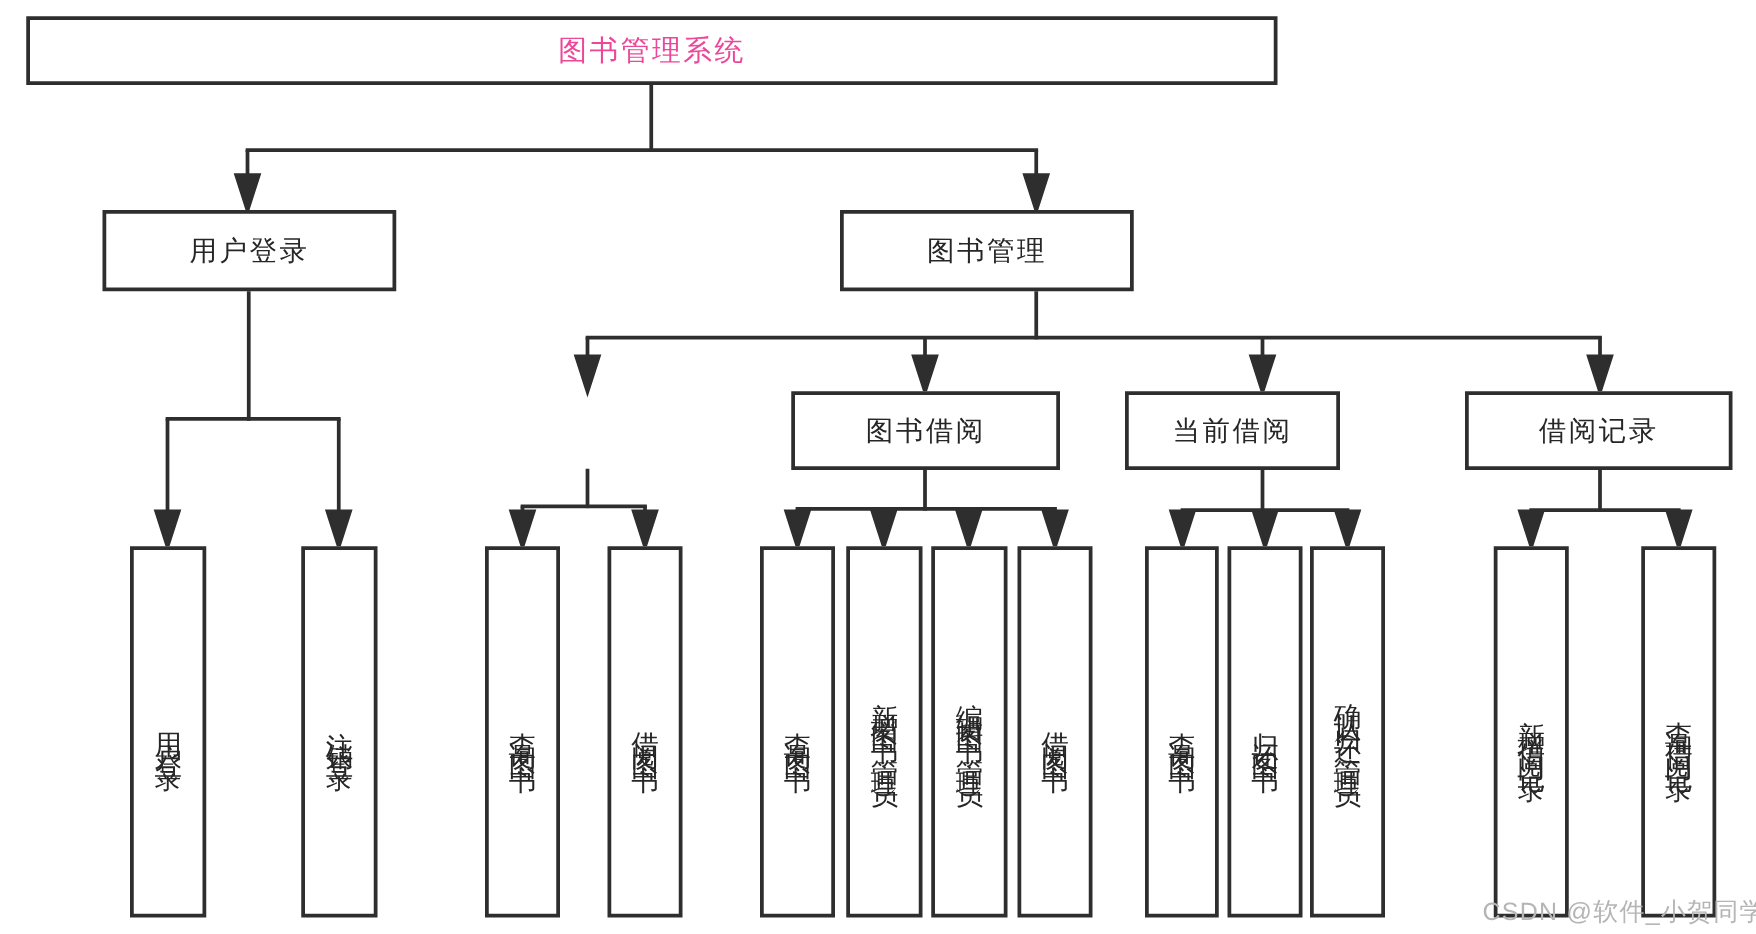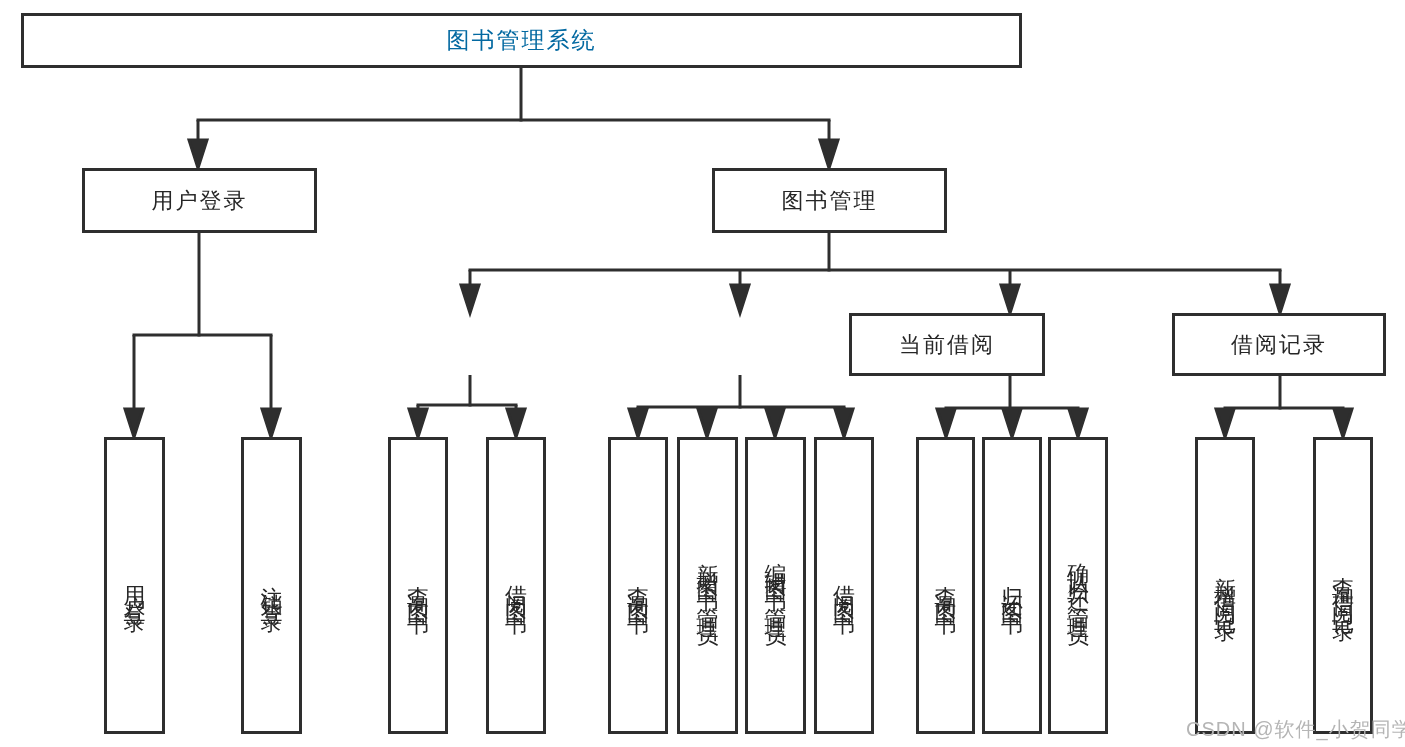--- a/index.html
+++ b/index.html
@@ -35,40 +35,40 @@
   }
   .h-label {
     font-size: 22px;
     letter-spacing: 2px;
     white-space: nowrap;
     color: #262626;
   }
   .root-label {
     font-size: 23px;
     letter-spacing: 2px;
-    color: #0369a1;
+    color: #ec4899;
   }
   .leaf span {
     writing-mode: vertical-rl;
     text-orientation: mixed;
     font-size: 22px;
     letter-spacing: 9px;
     line-height: 1;
     color: #262626;
     white-space: nowrap;
   }
   
   .root   { left: 21px;   top: 13px;  width: 1001px; height: 55px; }
   .lvl2   { top: 168px; height: 65px; width: 235px; }
   .n-userlogin { left: 82px; }
-  .n-bookmgmt  { left: 712px; }
+  .n-bookmgmt  { left: 672px; }
   .lvl3   { top: 313px; height: 63px; }
   .n-newbook   { left: 362px;  width: 215px; }
   .n-borrow    { left: 633px;  width: 215px; }
-  .n-current   { left: 849px;  width: 196px; }
+  .n-current   { left: 900px;  width: 172px; }
   .n-records   { left: 1172px; width: 214px; }
   .leaf   { top: 437px; height: 297px; width: 60px; }
   .lf-1  { left: 104px; width: 61px; }
   .lf-2  { left: 241px; width: 61px; }
   .lf-3  { left: 388px; }
   .lf-4  { left: 486px; }
   .lf-5  { left: 608px; }
   .lf-6  { left: 677px; width: 61px; }
   .lf-7  { left: 745px; width: 61px; }
   .lf-8  { left: 814px; }
@@ -160,20 +160,23 @@
     <span class="root-label">图书管理系统</span>
   </div>
 
   <div class="box lvl2 n-userlogin">
     <span class="h-label">用户登录</span>
   </div>
   <div class="box lvl2 n-bookmgmt">
     <span class="h-label">图书管理</span>
   </div>
 
+  <div class="box lvl3 n-borrow">
+    <span class="h-label">图书借阅</span>
+  </div>
   <div class="box lvl3 n-current">
     <span class="h-label">当前借阅</span>
   </div>
   <div class="box lvl3 n-records">
     <span class="h-label">借阅记录</span>
   </div>
 
   <div class="box leaf lf-1">
     <span>用户登录</span>
   </div>

